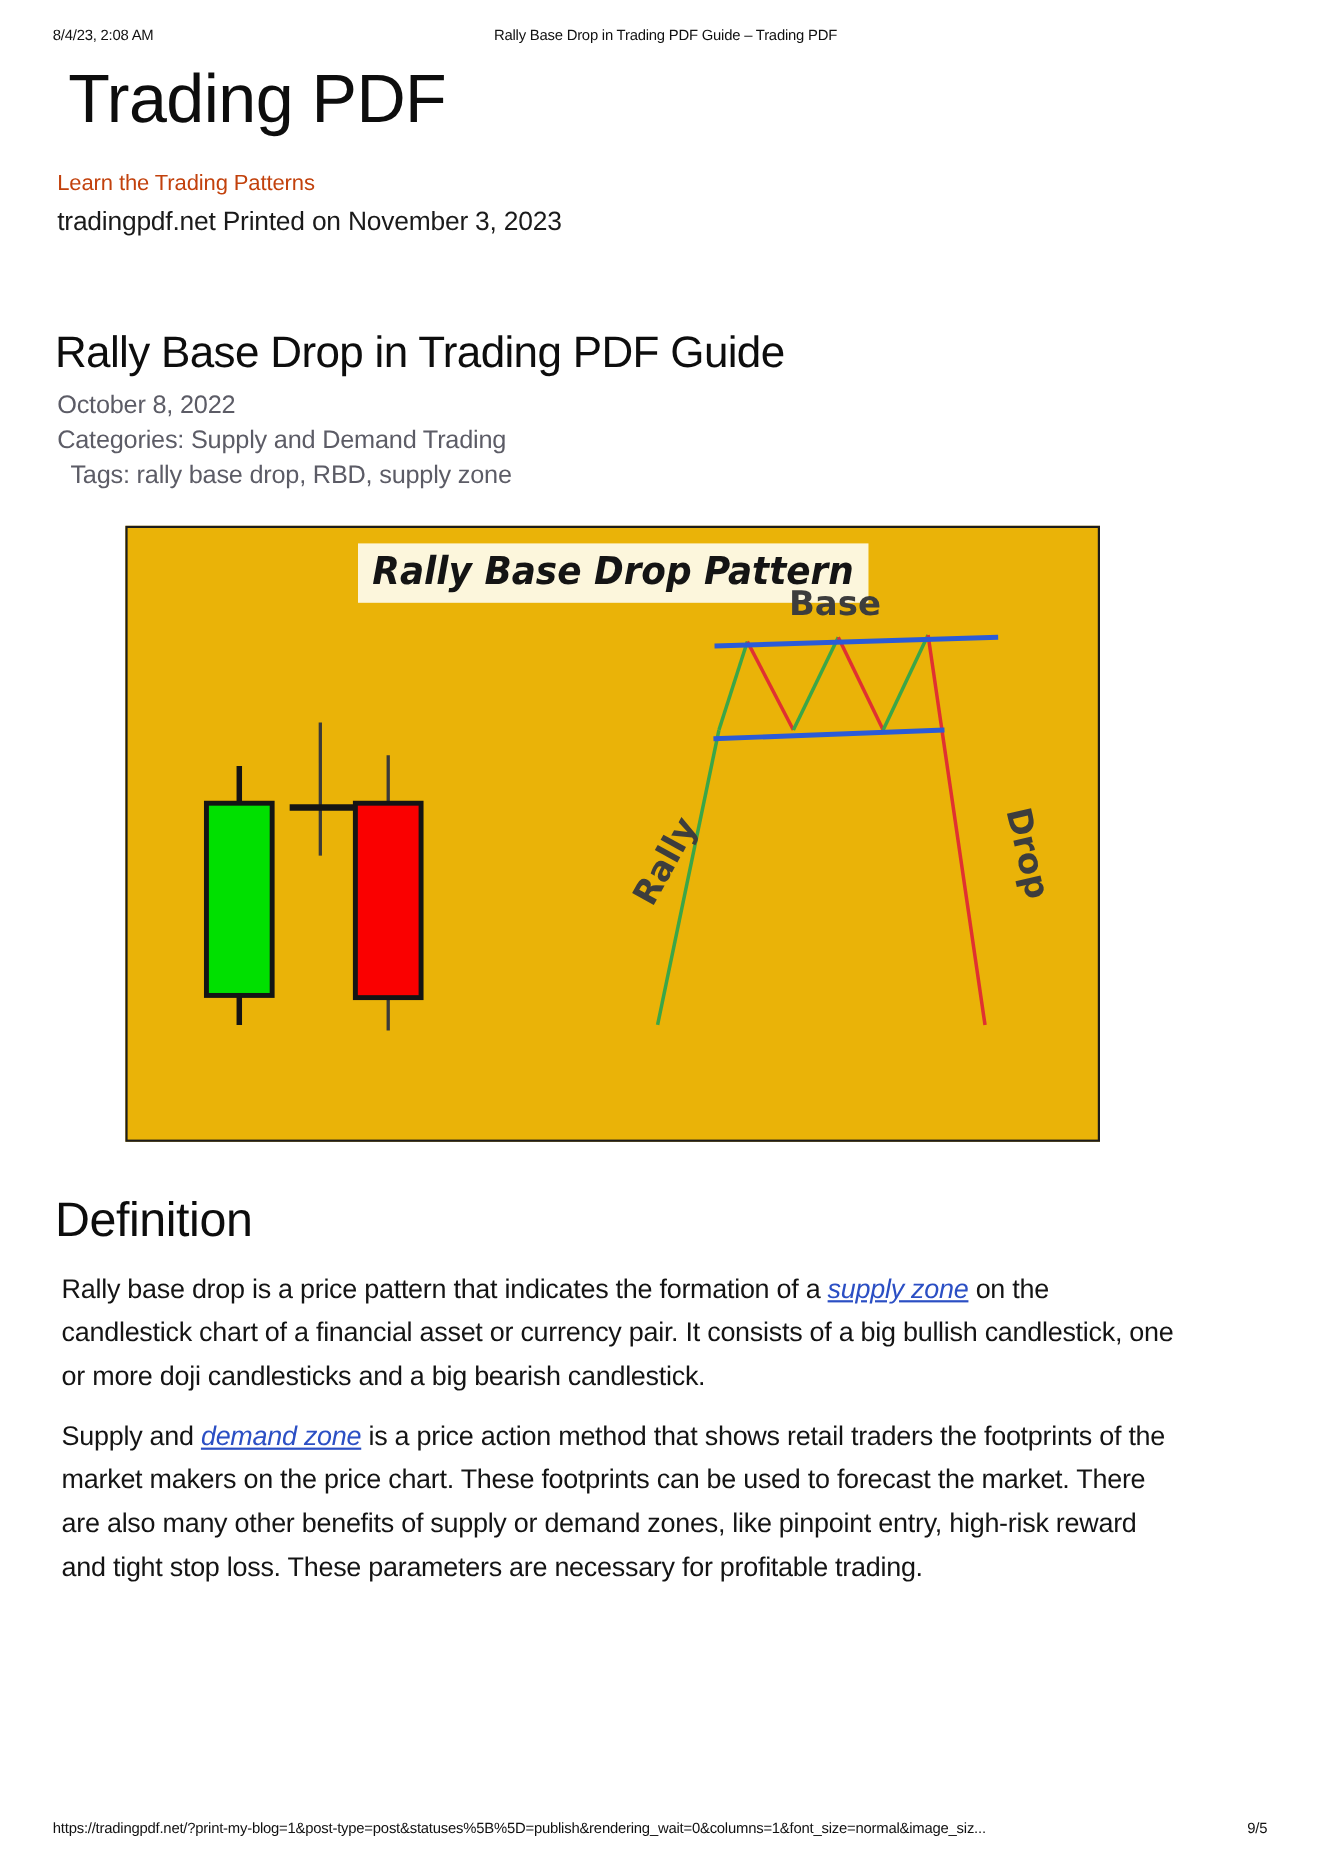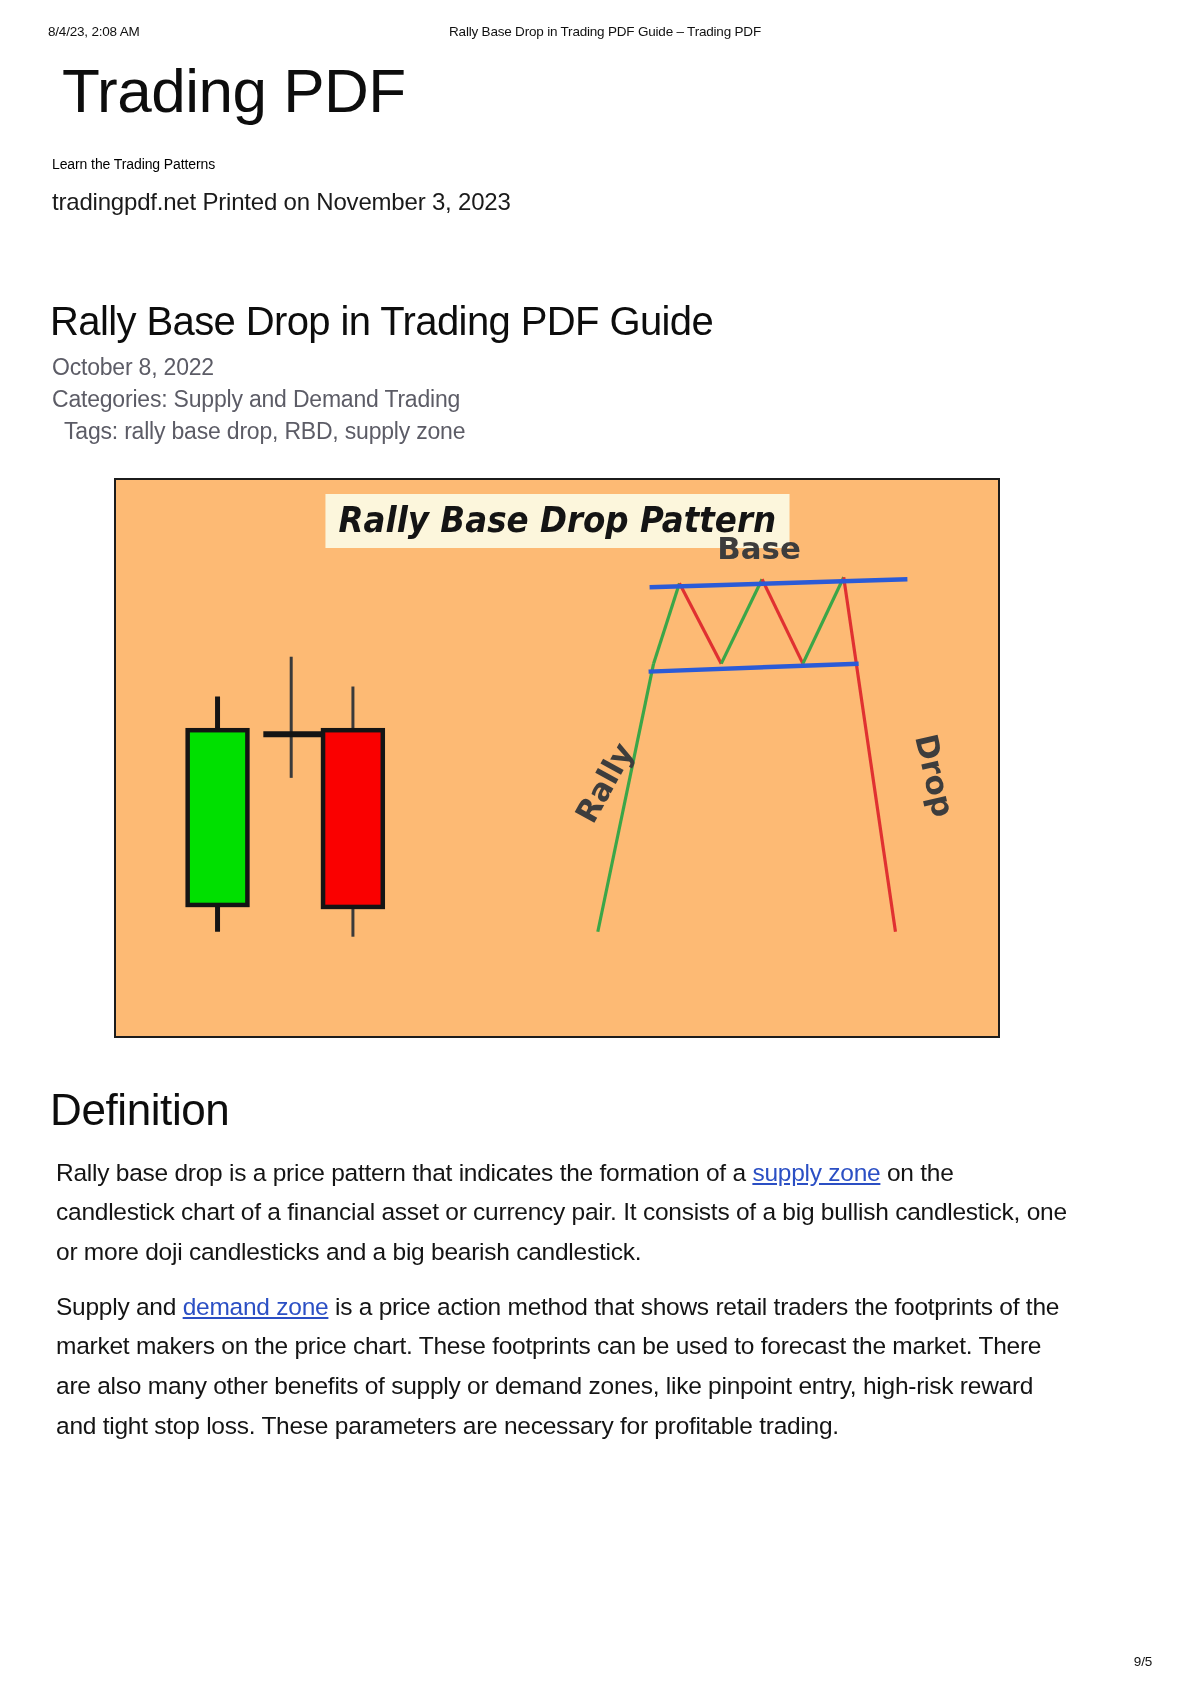--- a/index.html
+++ b/index.html
@@ -46,22 +46,22 @@
     font-size: 62px;
     line-height: 1.05;
     font-weight: 400;
     letter-spacing: -0.5px;
     color: #0d0d0d;
   }
   .site-tagline {
     position: absolute;
     top: 156px;
     left: 52px;
-    font-size: 14px;
-    color: #000000;
+    font-size: 20px;
+    color: #c2410c;
     letter-spacing: -0.1px;
   }
   .site-printed {
     position: absolute;
     top: 188px;
     left: 52px;
     font-size: 24px;
     color: #1a1a1a;
     letter-spacing: -0.2px;
   }
@@ -91,21 +91,21 @@
   .meta-tags    { top: 416px; margin-left: 12px; }
 
   
   .figure-box {
     position: absolute;
     top: 478px;
     left: 114px;
     width: 886px;
     height: 560px;
     border: 2px solid #1c1c1c;
-    background: #fdba74;
+    background: #eab308;
   }
   .fig-title-wrap {
     position: absolute;
     top: 14px;
     left: 0;
     width: 100%;
     text-align: center;
   }
   .fig-title {
     display: inline-block;
@@ -144,20 +144,21 @@
     line-height: 1.62;
     letter-spacing: -0.25px;
     color: #141414;
   }
   .para-1 { top: 1128px; }
   .para-2 { top: 1262px; }
   a.inline-link {
     color: #2b4fc4;
     text-decoration: underline;
     text-underline-offset: 2px;
+    font-style: italic;
   }
 
   
   .print-footer {
     position: absolute;
     bottom: 24px;
     left: 48px;
     right: 48px;
     height: 20px;
     font-size: 13.5px;
@@ -246,14 +247,15 @@
 
 <p class="body-para para-1">
   <span>Rally base drop is a price pattern that indicates the formation of a </span><a class="inline-link" href="#">supply zone</a><span> on the candlestick chart of a financial asset or currency pair. It consists of a big bullish candlestick, one or more doji candlesticks and a big bearish candlestick.</span>
 </p>
 
 <p class="body-para para-2">
   <span>Supply and </span><a class="inline-link" href="#">demand zone</a><span> is a price action method that shows retail traders the footprints of the market makers on the price chart. These footprints can be used to forecast the market. There are also many other benefits of supply or demand zones, like pinpoint entry, high-risk reward and tight stop loss. These parameters are necessary for profitable trading.</span>
 </p>
 
 <div class="print-footer">
+  <span class="pf-left">https://tradingpdf.net/?print-my-blog=1&amp;post-type=post&amp;statuses%5B%5D=publish&amp;rendering_wait=0&amp;columns=1&amp;font_size=normal&amp;image_siz...</span>
   <span class="pf-right">9/5</span>
 </div>
 
 </body></html>

